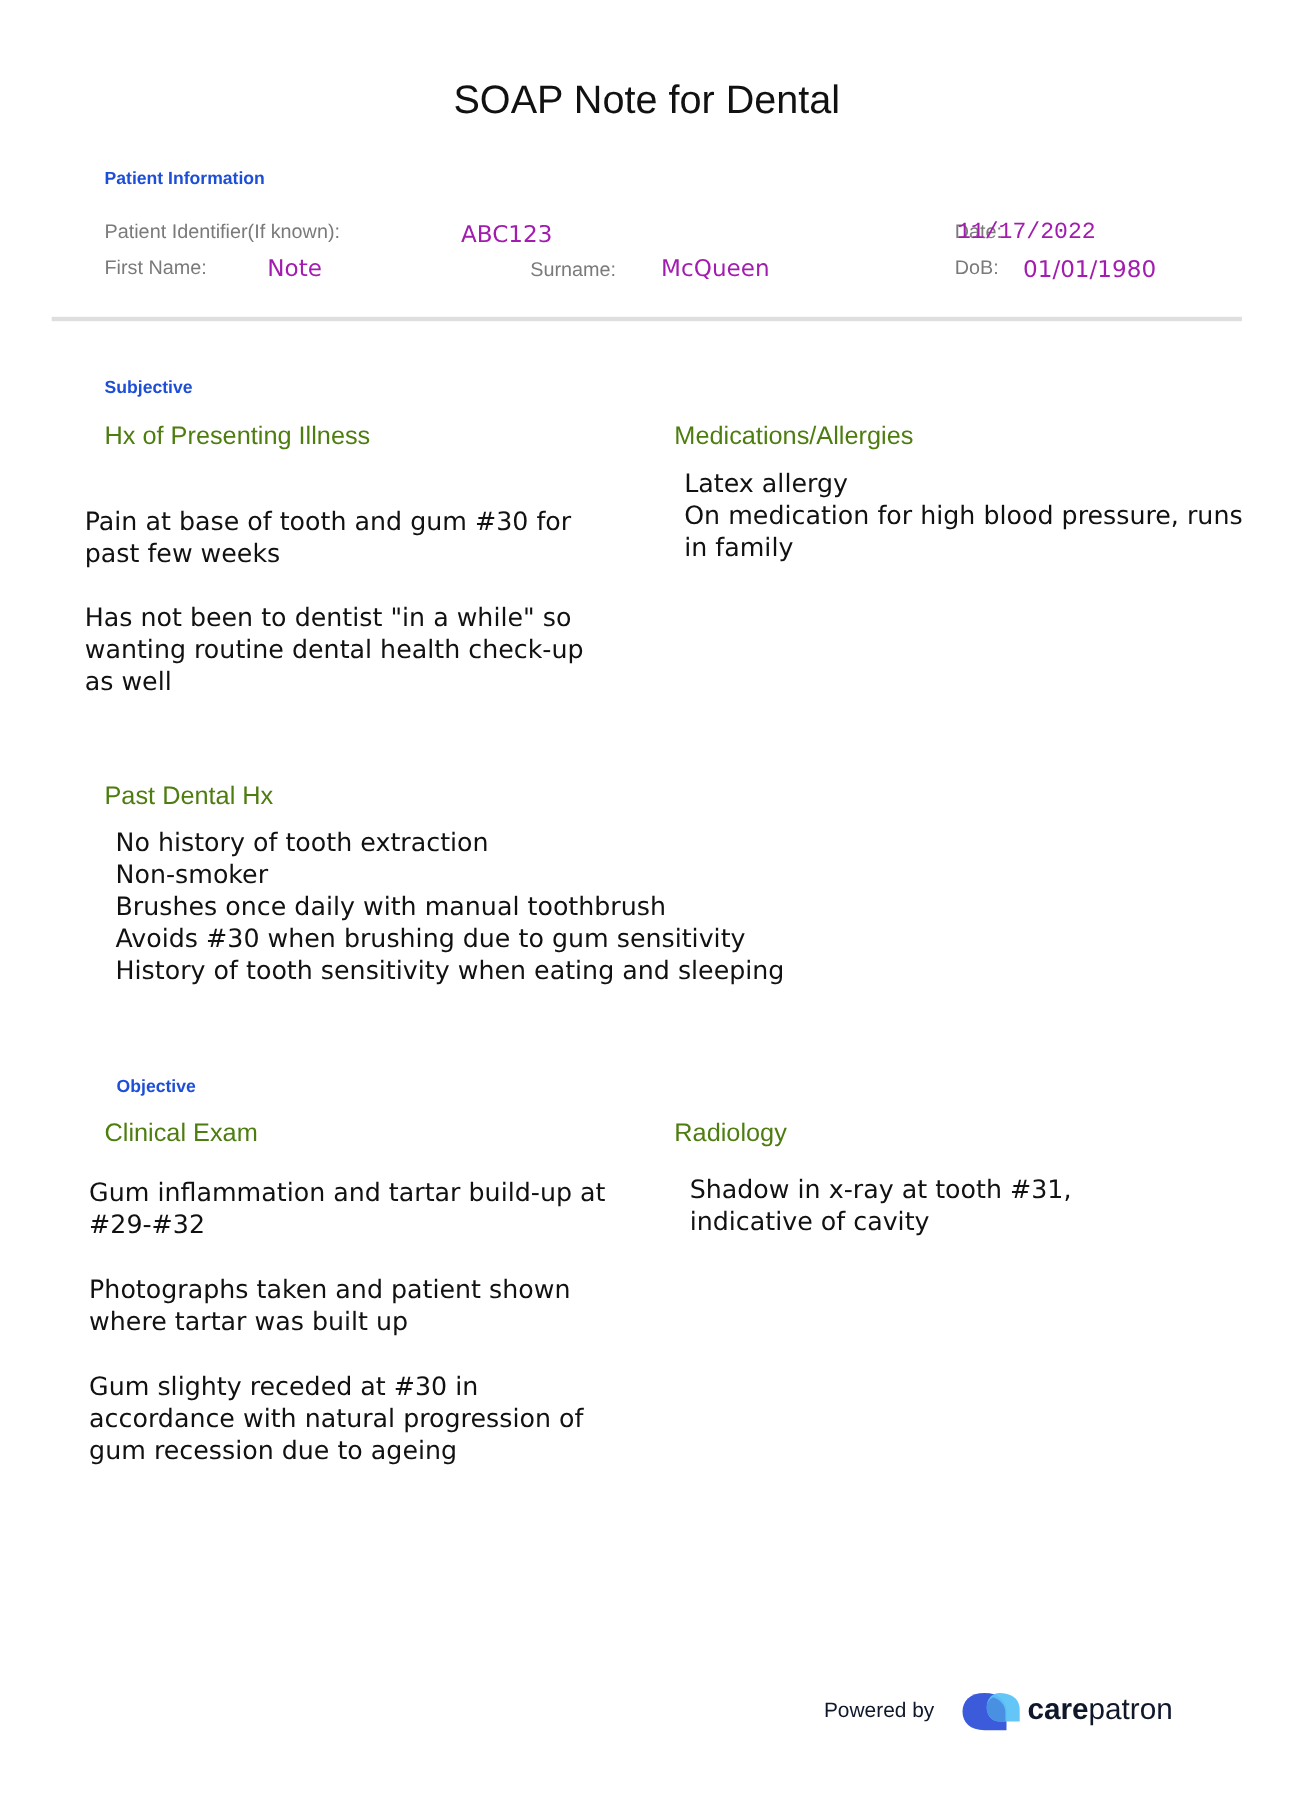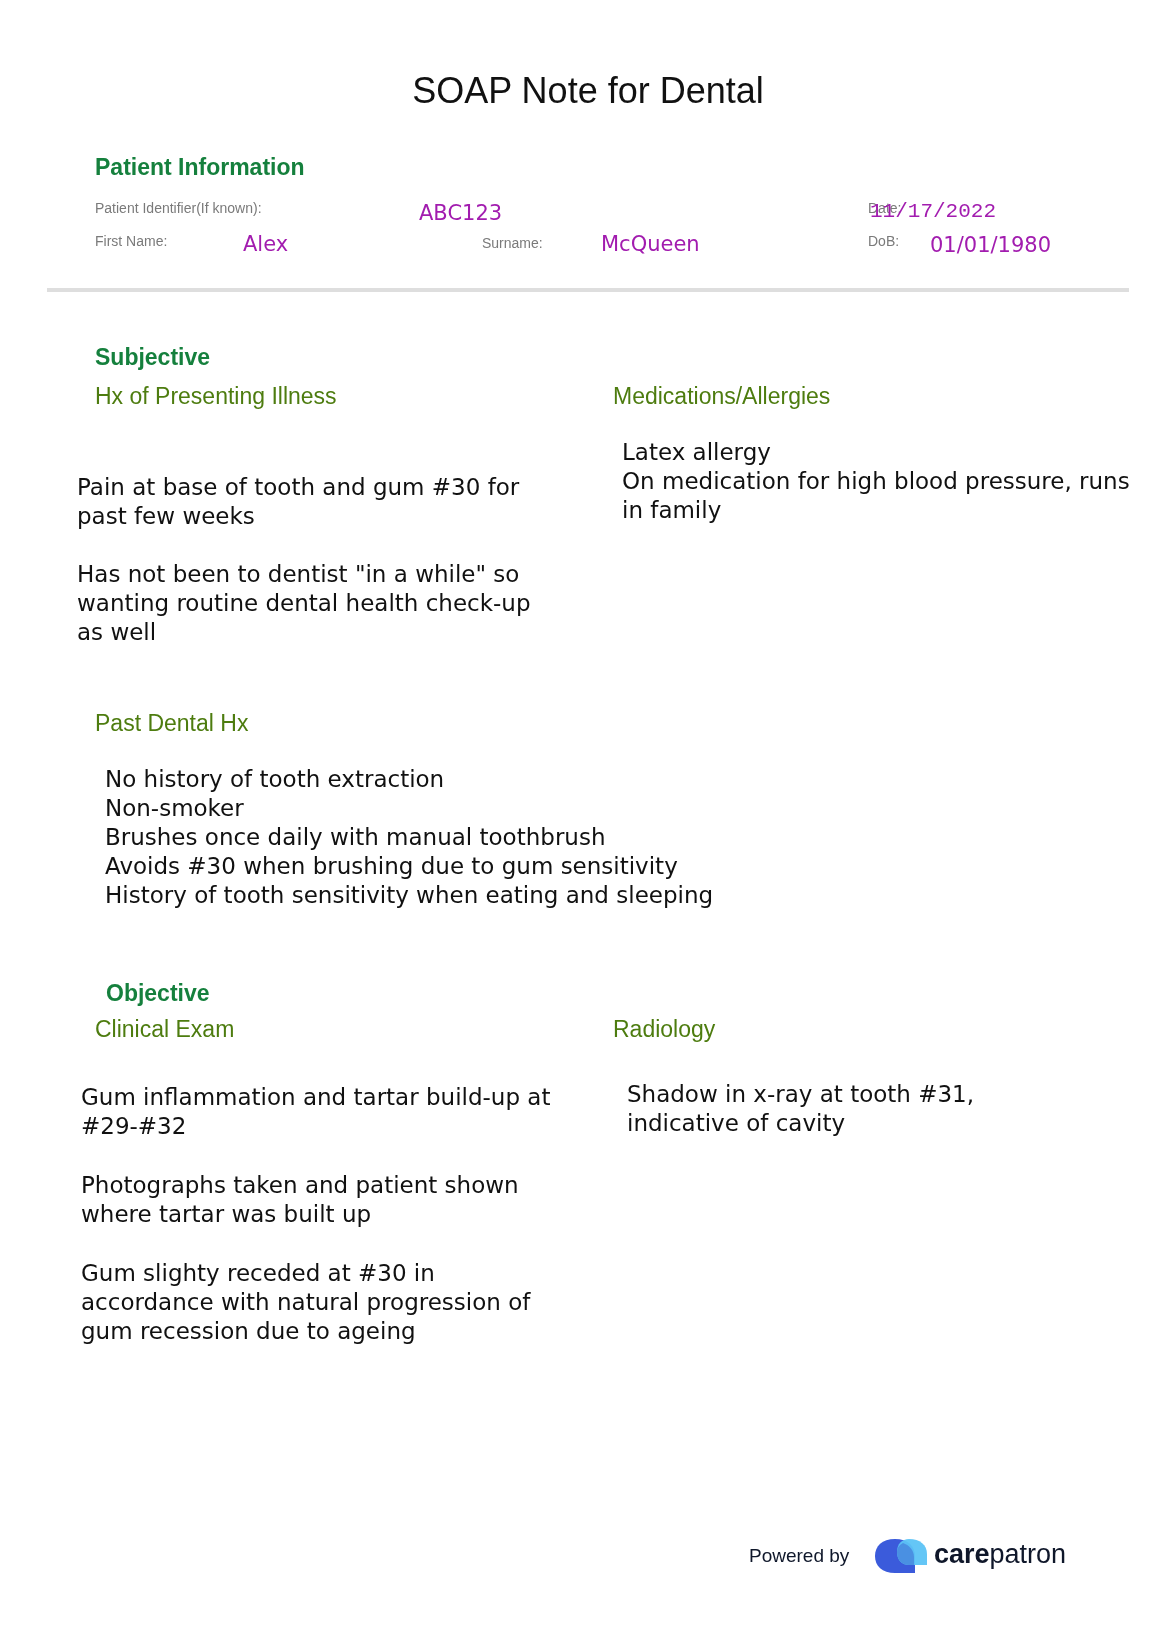--- a/index.html
+++ b/index.html
@@ -1,43 +1,43 @@
 <!DOCTYPE html>
 <html><head>
 <meta charset="utf-8">
 <style>
   html, body { margin:0; padding:0; background:#ffffff; }
   body { width:1176px; height:1630px; position:relative; overflow:hidden;
          font-family:"Liberation Sans", sans-serif; color:#111; }
   .abs { position:absolute; white-space:nowrap; }
   .title { left:0; width:1176px; text-align:center; top:70px; font-size:36px; font-weight:500; color:#111; }
-  .sec-head { font-size:23px; font-weight:bold; color:#15803d; }
-  .label { font-size:14px; color:#7a7a7a; }
+  .sec-head { font-size:16px; font-weight:bold; color:#1d4ed8; }
+  .label { font-size:18px; color:#7a7a7a; }
   .sub-label { font-size:23px; color:#4d7c0f; }
   .val { font-family:"DejaVu Sans", sans-serif; font-size:21px; color:#a21caf; }
-  .body-text { font-family:"DejaVu Sans", sans-serif; font-size:23px; line-height:29px; color:#111; white-space:pre-line;margin-top:12px; }
+  .body-text { font-family:"DejaVu Sans", sans-serif; font-size:23px; line-height:29px; color:#111; white-space:pre-line; }
   .sep { left:47px; width:1082px; top:288px; height:4px; background:#dedede; }
   .footer-powered { font-size:19px; color:#0f172a; }
   .logo-text { font-size:27px; color:#0f172a; }
   .logo-text b { font-weight:bold; }
 </style>
 </head>
 <body>
 
 <div>
 
   <div class="abs title">SOAP Note for Dental</div>
 
   <div class="abs sec-head" style="left:95px; top:154px;">Patient Information</div>
 
   <div class="abs label" style="left:95px; top:200px;">Patient Identifier(If known):</div>
   <div class="abs val" style="left:419px; top:201px;">ABC123</div>
 
   <div class="abs label" style="left:95px; top:233px;">First Name:</div>
-  <div class="abs val" style="left:243px; top:232px;">Alex</div>
+  <div class="abs val" style="left:243px; top:232px;">Note</div>
 
   <div class="abs label" style="left:482px; top:235px;">Surname:</div>
   <div class="abs val" style="left:601px; top:232px;">McQueen</div>
 
   <div class="abs label" style="left:868px; top:200px;">Date:</div>
   <div class="abs val" style="left:870px; top:200px;font-family:Liberation Mono, monospace;">11/17/2022</div>
 
   <div class="abs label" style="left:868px; top:233px;">DoB:</div>
   <div class="abs val" style="left:930px; top:233px;">01/01/1980</div>
 

